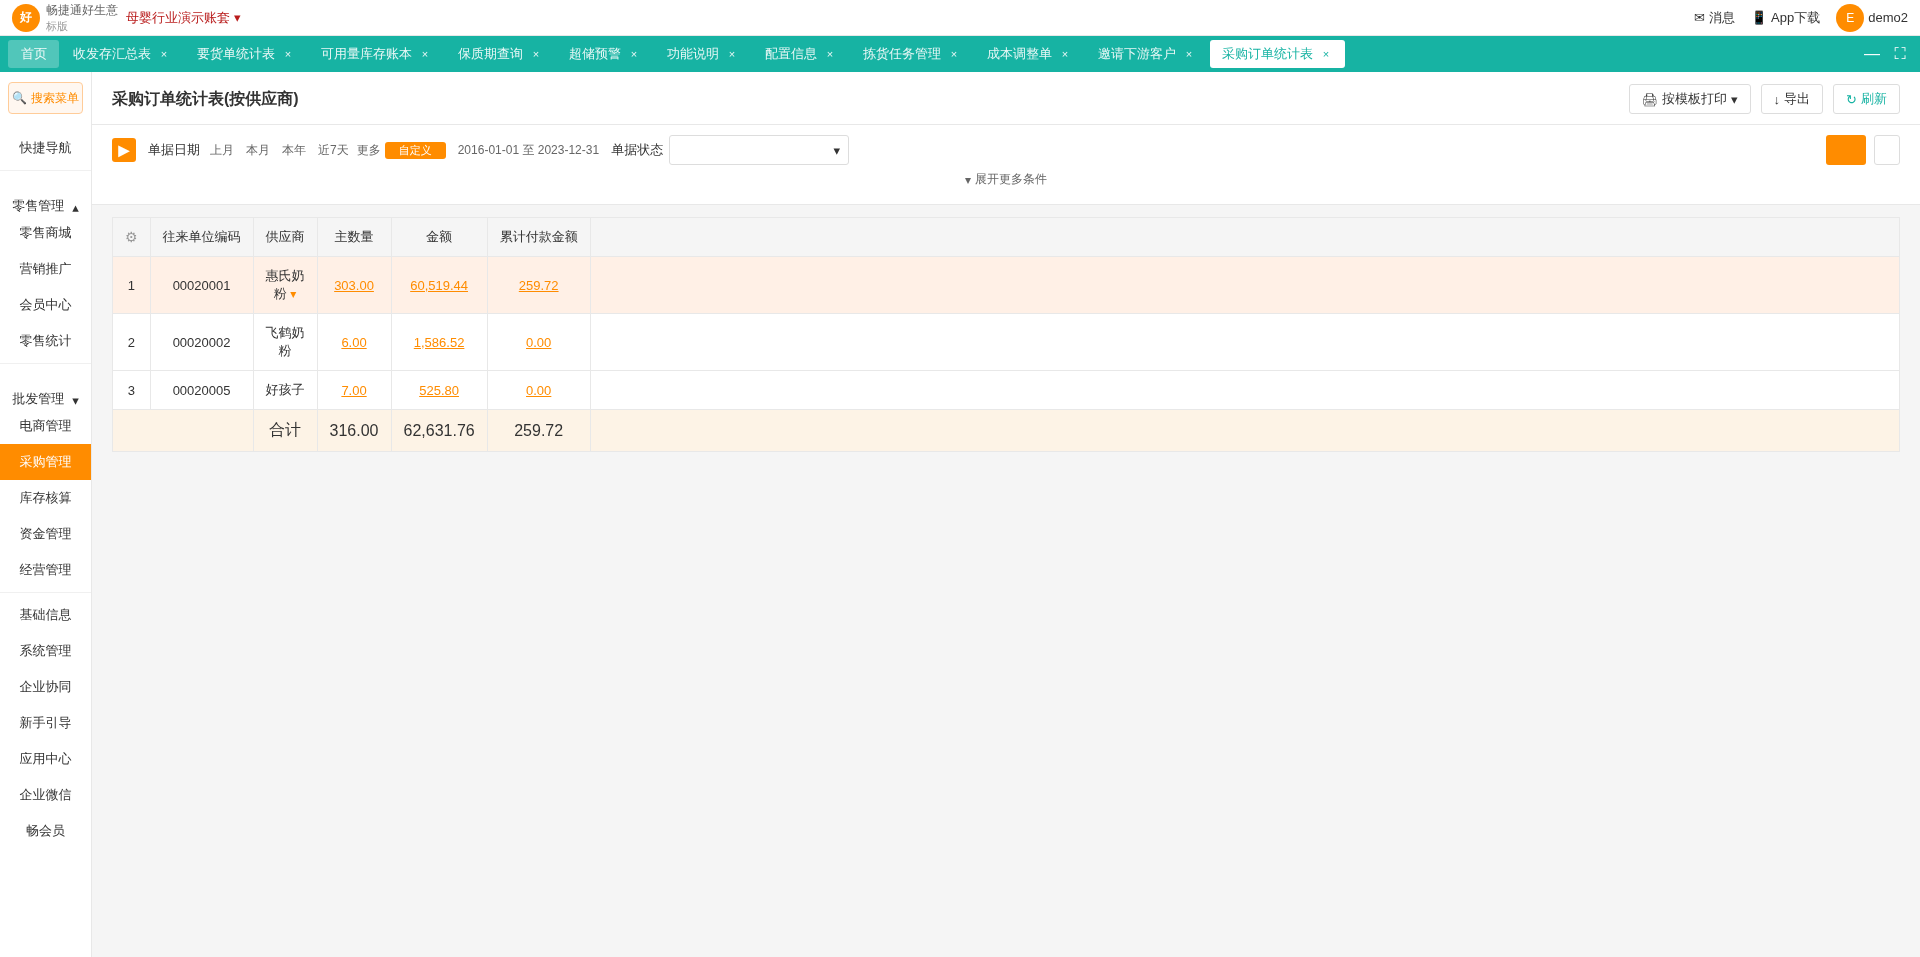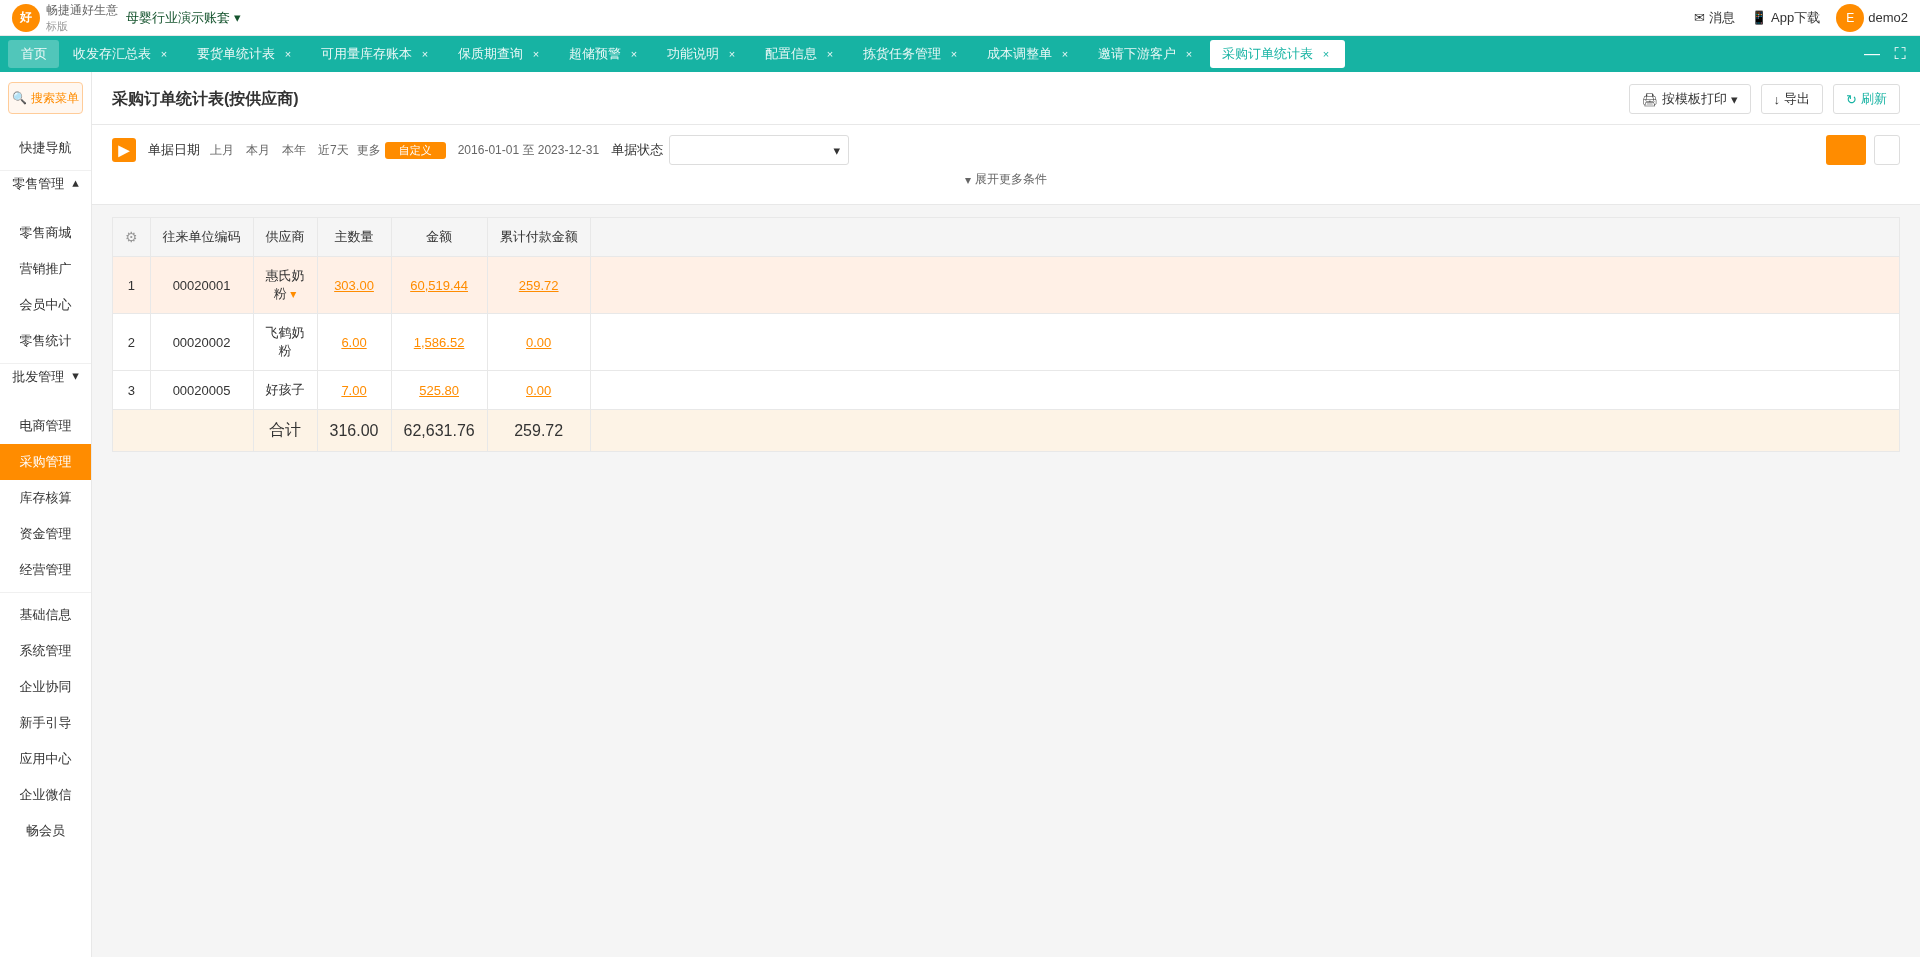--- a/index.html
+++ b/index.html
@@ -4,42 +4,42 @@
   <style>
     * { margin: 0; padding: 0; box-sizing: border-box; }
     body { font-family: 'Microsoft YaHei', Arial, sans-serif; font-size: 13px; background: #f5f5f5; width: 1920px; height: 957px; overflow: hidden; display: flex; flex-direction: column; }
 
     
     .top-bar { height: 36px; background: #fff; display: flex; align-items: center; justify-content: space-between; padding: 0 12px; border-bottom: 1px solid #e8e8e8; flex-shrink: 0; }
     .top-bar-left { display: flex; align-items: center; gap: 8px; }
     .logo-area { display: flex; align-items: center; gap: 6px; }
     .logo-icon { width: 28px; height: 28px; background: #ff8c00; border-radius: 50%; display: flex; align-items: center; justify-content: center; color: white; font-size: 12px; font-weight: bold; }
     .logo-text { font-size: 12px; color: #666; }
-    .workspace-selector { display: flex; align-items: center; gap: 4px; font-size: 13px; color: #14532d; cursor: pointer; }
+    .workspace-selector { display: flex; align-items: center; gap: 4px; font-size: 13px; color: #b91c1c; cursor: pointer; }
     .top-bar-right { display: flex; align-items: center; gap: 16px; }
     .top-bar-right-item { display: flex; align-items: center; gap: 4px; font-size: 13px; color: #333; cursor: pointer; }
     .user-avatar { width: 28px; height: 28px; background: #ff8c00; border-radius: 50%; display: flex; align-items: center; justify-content: center; color: white; font-size: 12px; }
 
     
     .nav-tabs { height: 36px; background: #17b3a3; display: flex; align-items: center; padding: 0 8px; gap: 2px; flex-shrink: 0; overflow: hidden; }
     .nav-tab { height: 28px; padding: 0 12px; display: flex; align-items: center; gap: 6px; font-size: 13px; color: rgba(255,255,255,0.9); cursor: pointer; border-radius: 3px; white-space: nowrap; }
     .nav-tab.home { background: rgba(255,255,255,0.25); padding-left: 13px; }
     .nav-tab.active { background: white; color: #17b3a3; }
     .nav-tab-close-btn { width: 14px; height: 14px; display: flex; align-items: center; justify-content: center; border-radius: 50%; font-size: 11px; cursor: pointer; }
     .nav-right-btns { margin-left: auto; display: flex; align-items: center; gap: 4px; }
     .nav-btn { width: 24px; height: 24px; display: flex; align-items: center; justify-content: center; color: white; cursor: pointer; font-size: 16px; border-radius: 3px; }
 
     
     .main-layout { display: flex; flex: 1; overflow: hidden; }
     .sidebar { width: 92px; background: white; border-right: 1px solid #e8e8e8; display: flex; flex-direction: column; flex-shrink: 0; overflow-y: auto; }
     .sidebar-search { padding: 10px 8px; }
     .sidebar-search-btn { width: 100%; height: 32px; background: #fff7f0; border: 1px solid #ffcc99; border-radius: 4px; color: #ff8c00; font-size: 12px; cursor: pointer; display: flex; align-items: center; justify-content: center; gap: 4px; }
     .sidebar-nav { padding: 6px 0; }
     .sidebar-nav-item { height: 36px; display: flex; align-items: center; justify-content: center; font-size: 13px; color: #333; cursor: pointer; padding: 0 8px; }
-    .sidebar-section-header { height: 40px; display: flex; align-items: flex-start; justify-content: center; font-size: 13px; color: #333; cursor: pointer; padding: 0 8px; gap: 8px; }
+    .sidebar-section-header { height: 40px; display: flex; align-items: flex-end; justify-content: center; font-size: 13px; color: #333; cursor: pointer; padding: 0 8px; gap: 8px; }
     .sidebar-item { height: 36px; display: flex; align-items: center; justify-content: center; font-size: 13px; color: #333; cursor: pointer; padding: 0 8px; }
     .sidebar-item.active { background: #ff8c00; color: white; }
     .sidebar-divider { height: 1px; background: #f0f0f0; margin: 4px 0; }
 
     
     .main-content { flex: 1; display: flex; flex-direction: column; overflow: hidden; background: #f5f5f5; }
     .page-header { background: white; padding: 12px 20px 10px; border-bottom: 1px solid #e8e8e8; flex-shrink: 0; display: flex; align-items: center; justify-content: space-between; }
     .page-title { font-size: 16px; font-weight: bold; color: #333; }
     .page-actions { display: flex; align-items: center; gap: 10px; }
     .btn-print { height: 30px; padding: 0 12px; border: 1px solid #ddd; background: white; border-radius: 3px; cursor: pointer; font-size: 13px; color: #333; display: flex; align-items: center; gap: 4px; }

